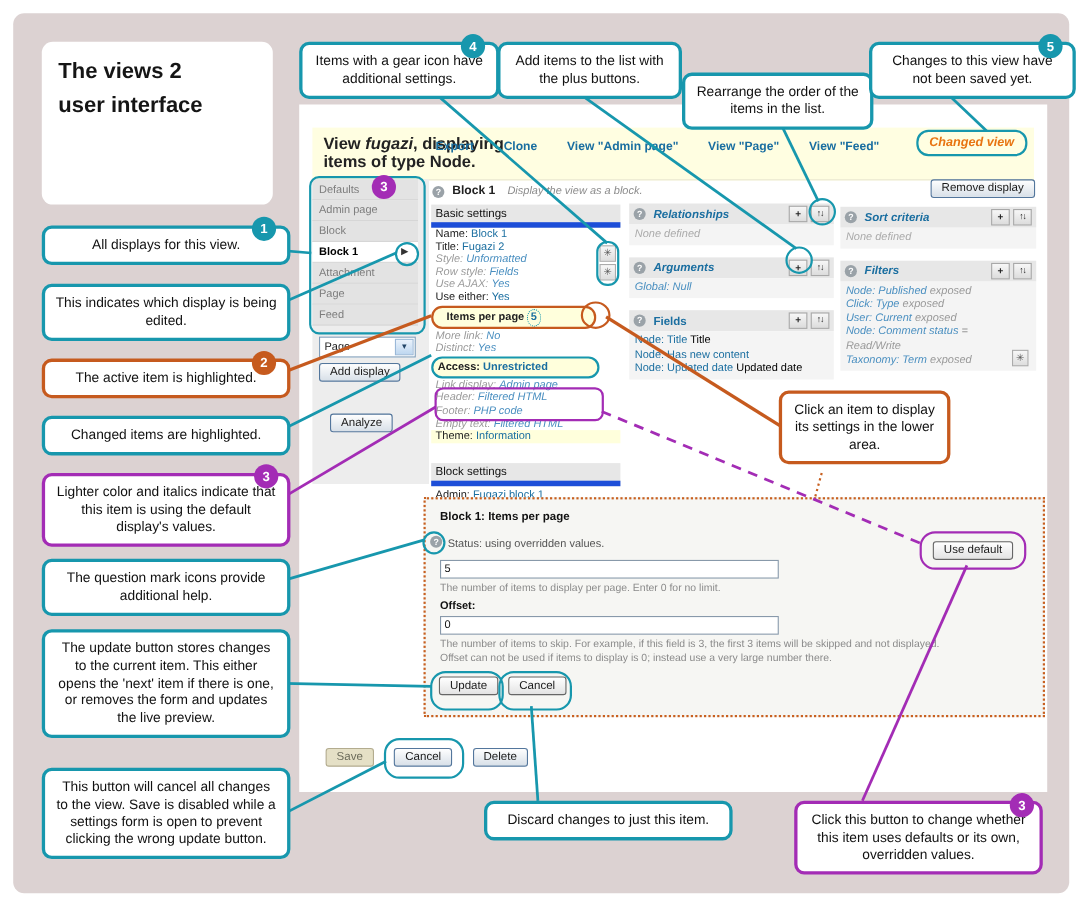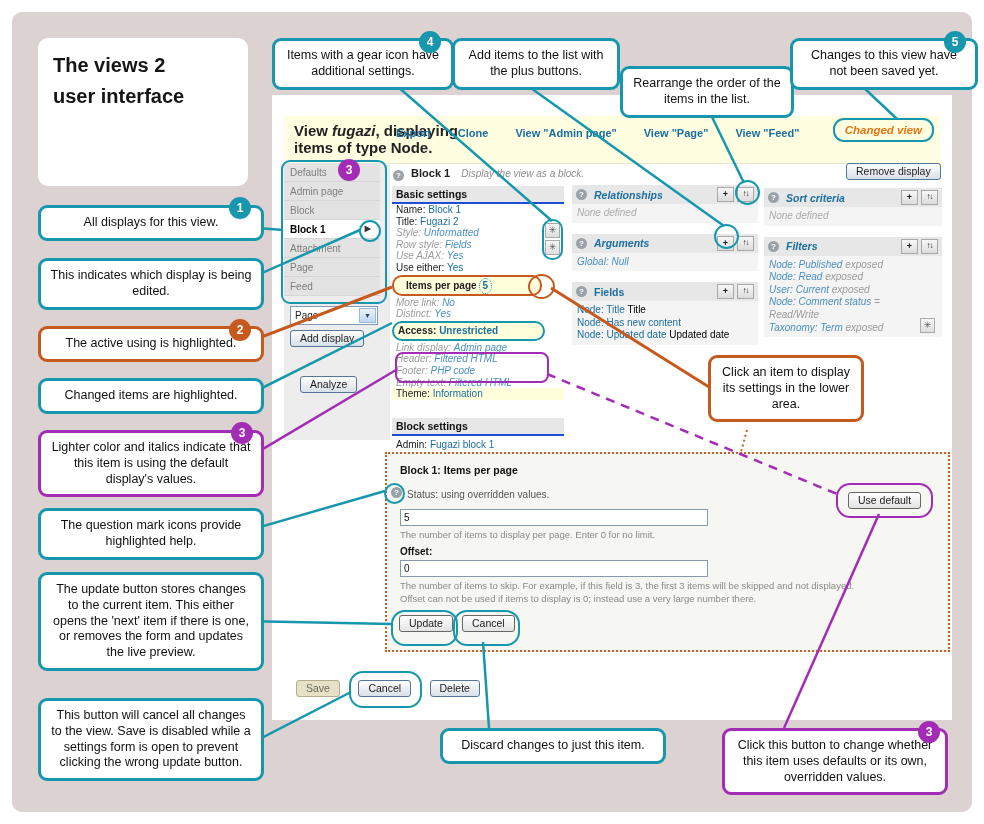--- a/index.html
+++ b/index.html
@@ -55,21 +55,21 @@
   .blockhead .bh-title{font-weight:bold;}
   .bh-sub{font-size:10px;color:#8c8c8c;font-style:italic;margin-left:8px;}
   .q{display:inline-block;width:11px;height:11px;border-radius:50%;background:#9aa2a8;color:#fff;font-size:8px;
      font-weight:bold;text-align:center;line-height:11px;margin-right:4px;vertical-align:-1px;cursor:pointer;}
 
   .col{position:absolute;font-size:10px;}
   #col1{left:392px;top:186px;width:172px;}
   #col2{left:572px;top:185px;width:186px;}
   #col3{left:764px;top:188px;width:178px;}
 
-  .secbar{background:#e7e7e7;font-size:10.5px;font-weight:bold;color:#111;padding:2px 4px;border-bottom:2px solid #1d4ed8;}
+  .secbar{background:#e7e7e7;font-size:10.5px;font-weight:normal;color:#111;padding:2px 4px;border-bottom:5px solid #1d4ed8;}
   .row{font-size:10px;line-height:11.6px;padding-left:4px;white-space:nowrap;}
   .row .lbl{color:#222;}
   .row .val{color:#1a6ea0;cursor:pointer;}
   .row.def .lbl{color:#9b9b9b;font-style:italic;}
   .row.def .val{color:#4a8fc0;font-style:italic;}
   .row.chg{background:#ffffdc;}
   .row.ipp{border:2.5px solid #c65a1e;border-radius:10px;background:#ffffdc;font-weight:bold;height:15px;
            padding:1px 4px 1px 12px;margin:1px 0;width:130px;line-height:14px;}
   .five{display:inline-block;border:1.5px dotted #1797ad;border-radius:50%;padding:0 3px;color:#1a6ea0;font-weight:bold;margin-left:2px;}
   .row.access{border:2.5px solid #1797ad;border-radius:10px;background:#ffffdc;font-weight:bold;height:14px;
@@ -250,21 +250,21 @@
     </div>
     <div class="sec">
       <div class="sechead">
         <span class="q">?</span>
         <span class="sectitle">Filters</span>
         <span class="minibtn">+</span>
         <span class="minibtn ud">↑↓</span>
       </div>
       <div class="secbody" style="white-space:normal;">
         <div><span class="defitem">Node: Published</span><span class="graysuffix"> exposed</span></div>
-        <div><span class="defitem">Node: Read</span><span class="graysuffix"> exposed</span></div>
+        <div><span class="defitem">Click: Type</span><span class="graysuffix"> exposed</span></div>
         <div><span class="defitem">User: Current</span><span class="graysuffix"> exposed</span></div>
         <div style="width:150px;"><span class="defitem">Node: Comment status</span><span class="graysuffix"> = Read/Write</span></div>
         <div style="position:relative;"><span class="defitem">Taxonomy: Term</span><span class="graysuffix"> exposed</span>
           <span class="gearbtn inline">✳</span>
         </div>
       </div>
     </div>
   </div>
 
   <div class="formarea">
@@ -319,24 +319,24 @@
     <line class="ln-purple-dash" x1="547" y1="374" x2="837" y2="494"></line>
     <line class="ln-purple" x1="879" y1="514" x2="784" y2="728"></line>
   </svg>
 
   <div class="co" style="left:272px;top:38px;width:158px;">Items with a gear icon have additional settings.</div>
   <div class="co" style="left:452px;top:38px;width:144px;">Add items to the list with the plus buttons.</div>
   <div class="co" style="left:620px;top:38px;width:150px;margin-top:28px;">Rearrange the order of the items in the list.</div>
   <div class="co" style="left:790px;top:38px;width:164px;">Changes to this view have not been saved yet.</div>
   <div class="co" style="left:38px;top:205px;width:202px;">All displays for this view.</div>
   <div class="co" style="left:38px;top:258px;width:202px;">This indicates which display is being edited.</div>
-  <div class="co orange" style="left:38px;top:326px;width:202px;">The active using is highlighted.</div>
+  <div class="co orange" style="left:38px;top:326px;width:202px;">The active item is highlighted.</div>
   <div class="co" style="left:38px;top:378px;width:202px;">Changed items are highlighted.</div>
   <div class="co purple" style="left:38px;top:430px;width:202px;">Lighter color and italics indicate that this item is using the default display's values.</div>
-  <div class="co" style="left:38px;top:508px;width:202px;">The question mark icons provide highlighted help.</div>
+  <div class="co" style="left:38px;top:508px;width:202px;">The question mark icons provide additional help.</div>
   <div class="co" style="left:38px;top:572px;width:202px;">The update button stores changes to the current item. This either opens the 'next' item if there is one, or removes the form and updates the live preview.</div>
   <div class="co" style="left:38px;top:698px;width:202px;">This button will cancel all changes to the view. Save is disabled while a settings form is open to prevent clicking the wrong update button.</div>
   <div class="co" style="left:440px;top:728px;width:202px;">Discard changes to just this item.</div>
   <div class="co purple" style="left:722px;top:728px;width:202px;">Click this button to change whether this item uses defaults or its own, overridden values.</div>
   <div class="co orange" style="left:708px;top:355px;width:132px;">Click an item to display its settings in the lower area.</div>
 
   <span class="badge teal" style="left:419px;top:31px;">4</span>
   <span class="badge teal" style="left:944px;top:31px;">5</span>
   <span class="badge teal" style="left:229px;top:197px;">1</span>
   <span class="badge orangeb" style="left:229px;top:319px;">2</span>

